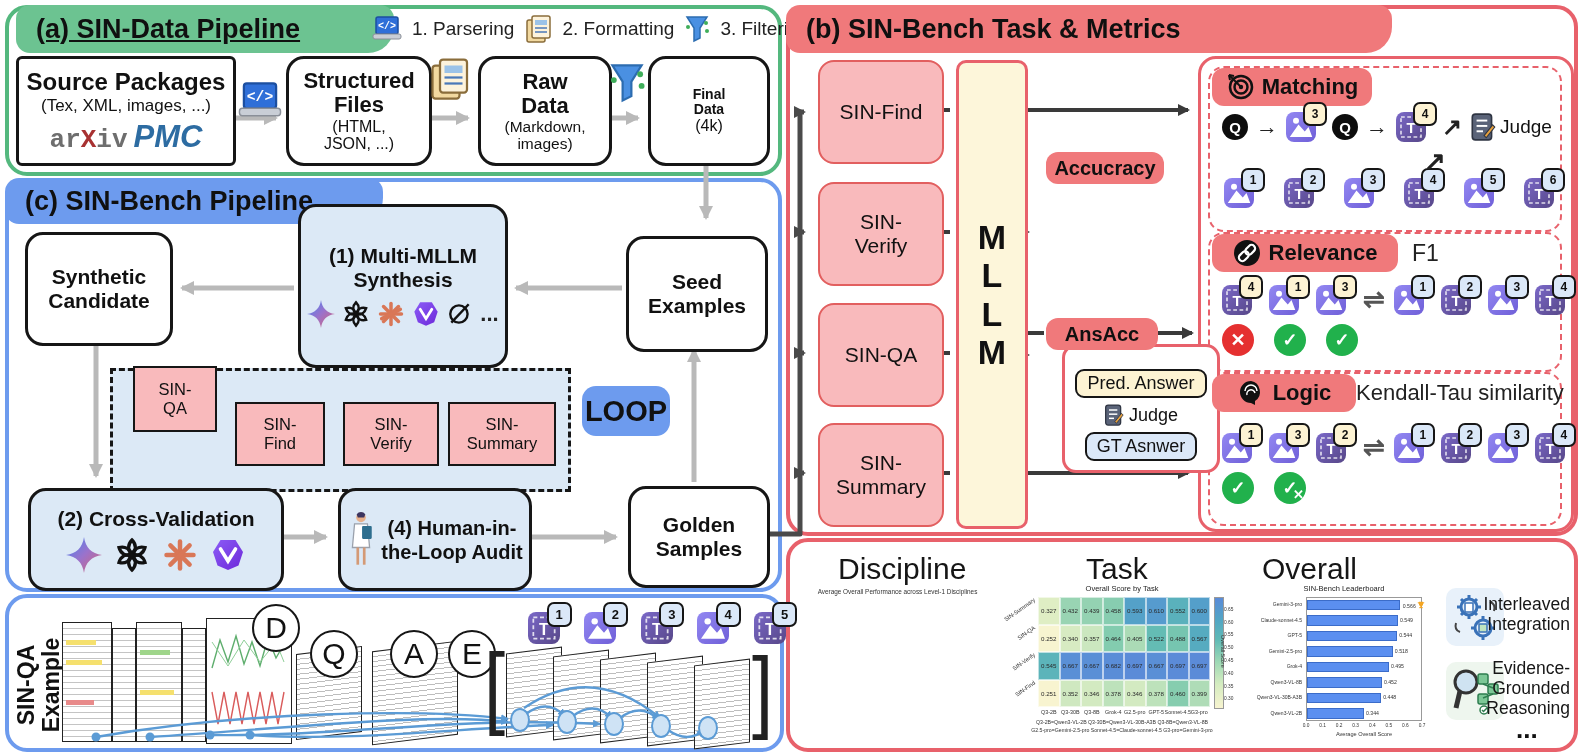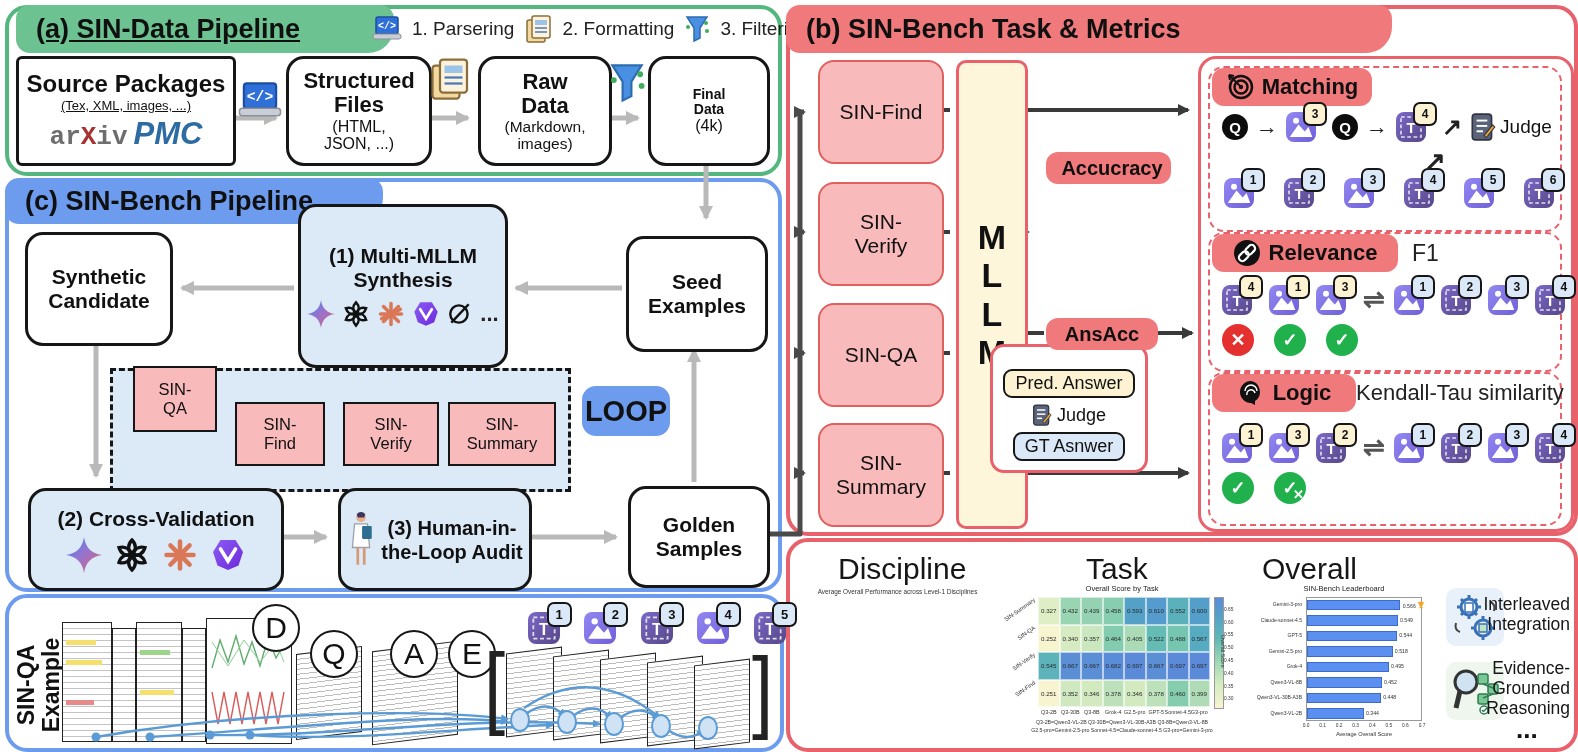--- a/index.html
+++ b/index.html
@@ -141,21 +141,21 @@
         <path d="M3,2 H23 L16,13 V23 L10,26 V13 Z" fill="#4a90e2" stroke="#2c6cb0" stroke-width="1.5"></path>
         <circle cx="22" cy="8" r="2" fill="#3fae5a"></circle>
         <circle cx="23" cy="16" r="2" fill="#3fae5a"></circle>
         <circle cx="4" cy="12" r="2" fill="#3fae5a"></circle>
       </svg>
     <span class="glyph" style="font-size:19px;font-weight:normal;">3. Filtering</span>
   </div>
 
   <div class="flowbox" style="left:16px;top:56px;width:214px;height:104px;border-radius:6px;">
     <div style="font-size:24px;">Source Packages</div>
-    <div style="font-size:13px;font-weight:normal;text-decoration:underline;">(Tex, XML, images, ...)</div>
+    <div style="font-size:17px;font-weight:normal;">(Tex, XML, images, ...)</div>
     <div style="display:flex;align-items:baseline;margin-top:3px;">
       <span style="font-family:'Liberation Mono',monospace;font-size:26px;color:#6e6e6e;font-weight:bold;"><span>ar</span><span style="color:#a83232;">X</span><span>iv</span></span>
       <span style="font-size:31px;color:#2d6ca2;font-weight:bold;font-style:italic;margin-left:6px;">PMC</span>
     </div>
   </div>
 
   <svg class="abs" style="left:238px;top:80px;z-index:10;" width="44" height="42" viewBox="0 0 30 28">
       <rect x="4" y="2" width="22" height="17" rx="2" fill="#2f6fd8" stroke="#1c4fa0" stroke-width="1.5"></rect>
       <text x="15" y="14" font-size="10" font-weight="bold" fill="#fff" text-anchor="middle" font-family="Liberation Mono,monospace">&lt;/&gt;</text>
       <rect x="1" y="19" width="28" height="5" rx="2" fill="#c9ced6" stroke="#8a8f98"></rect>
@@ -317,21 +317,21 @@
 
   <div class="softbox" style="left:338px;top:488px;width:188px;height:97px;flex-direction:row;gap:6px;">
     <svg width="28" height="58" viewBox="0 0 26 54">
         <circle cx="13" cy="6" r="4.5" fill="#e8b08a"></circle>
         <path d="M9,3 A5,5 0 0 1 17,3 L16,6 L10,6 Z" fill="#3c3560"></path>
         <path d="M7,12 H19 L21,34 H5 Z" fill="#fff" stroke="#9aa1ac" stroke-width="1.2"></path>
         <rect x="14" y="14" width="9" height="12" rx="1" fill="#2e6e8e"></rect>
         <line x1="10" y1="34" x2="10" y2="50" stroke="#d49a76" stroke-width="2.5"></line>
         <line x1="16" y1="34" x2="16" y2="50" stroke="#d49a76" stroke-width="2.5"></line>
       </svg>
-    <div class="pre" style="font-size:20px;font-weight:bold;text-align:center;line-height:1.2;">(3)  Human-in-
+    <div class="pre" style="font-size:20px;font-weight:bold;text-align:center;line-height:1.2;">(4)  Human-in-
 the-Loop Audit</div>
   </div>
 
   <div class="flowbox" style="left:628px;top:486px;width:136px;height:96px;">
     <div class="pre" style="font-size:21px;line-height:1.15;">Golden
 Samples</div>
   </div>
 
   <div class="abs pre" style="left:-28px;top:657px;width:140px;height:56px;transform:rotate(-90deg);z-index:5;font-size:23px;font-weight:bold;text-align:center;line-height:1.1;">SIN-QA
 Example</div>
@@ -461,25 +461,25 @@
   <div class="pinktask" style="left:818px;top:423px;width:122px;height:100px;">
       <span class="pre">SIN-
 Summary</span>
     </div>
 
   <div class="abs pre" style="left:956px;top:60px;width:66px;height:463px;background:#fdf6da;border:3px solid #e8616b;border-radius:10px;display:flex;align-items:center;justify-content:center;text-align:center;font-size:34px;font-weight:bold;line-height:1.12;z-index:10;">M
 L
 L
 M</div>
 
-  <div class="pill" style="left:1046px;top:152px;width:118px;height:32px;font-size:20px;padding-left:7px;">
+  <div class="pill" style="left:1046px;top:152px;width:118px;height:32px;font-size:20px;">
       <span>Accucracy</span>
     </div>
 
-  <div class="mcard" style="left:990px;top:344px;width:152px;height:114px;">
+  <div class="mcard" style="left:1062px;top:344px;width:152px;height:114px;">
     <div class="valbox y">Pred. Answer</div>
     <div style="display:flex;align-items:center;gap:5px;">
       <svg width="20" height="24" viewBox="0 0 24 28">
           <rect x="2" y="2" width="18" height="24" rx="3" fill="#5a6378" stroke="#2e3442" stroke-width="1.5"></rect>
           <line x1="6" y1="8" x2="16" y2="8" stroke="#fff" stroke-width="1.8"></line>
           <line x1="6" y1="13" x2="16" y2="13" stroke="#fff" stroke-width="1.8"></line>
           <line x1="6" y1="18" x2="12" y2="18" stroke="#fff" stroke-width="1.8"></line>
           <path d="M13,22 L21,12 L23,14 L15,24 Z" fill="#e8a13c" stroke="#2e3442" stroke-width="1"></path>
         </svg>
       <span style="font-size:18px;">Judge</span>

